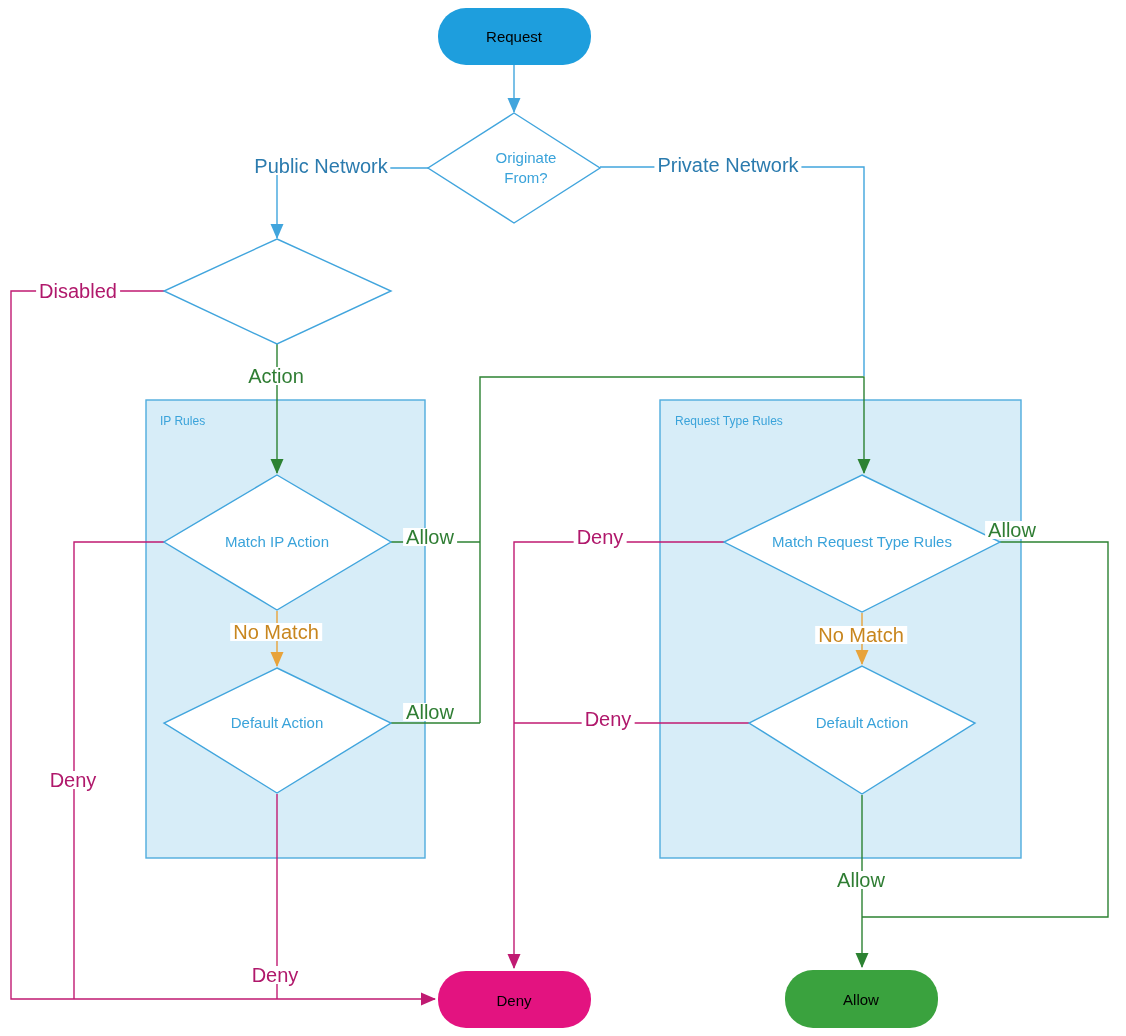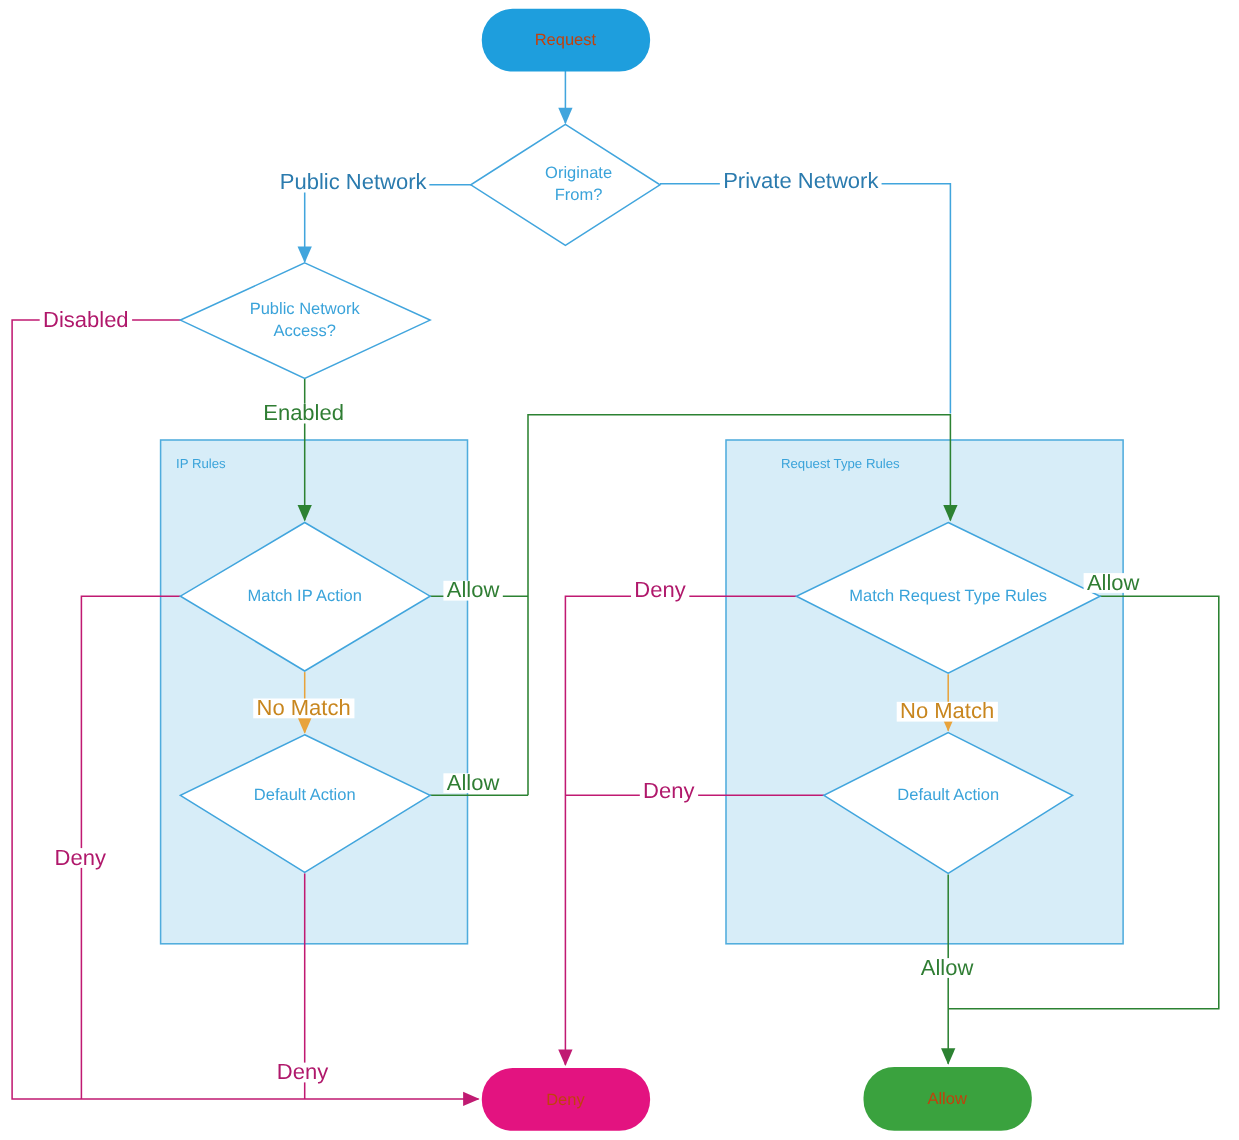--- a/index.html
+++ b/index.html
@@ -26,29 +26,29 @@
     font-size:20px;line-height:18px;white-space:nowrap;
     background:#fff;padding:0 3px;
   }
   .dlbl{
     position:absolute;transform:translate(-50%,-50%);
     font-size:15px;line-height:20px;text-align:center;
     color:var(--blue_text);white-space:normal;
   }
   .plbl{
     position:absolute;transform:translate(-50%,-50%);
-    font-size:15px;color:#c2410c;white-space:nowrap;
+    font-size:15px;color:#000000;white-space:nowrap;
   }
   .glbl{
     position:absolute;font-size:12px;color:var(--blue_text);white-space:nowrap;
   }
   .c-darkblue{color:var(--blue_dark_text);}
   .c-green{color:var(--green_text);}
   .c-magenta{color:var(--magenta_text);}
-  .c-orange{color:var(--orange_text);margin-top:12px;}
+  .c-orange{color:var(--orange_text);}
 </style>
 </head>
 <body>
 
 <div class="canvas">
 
   <svg width="1126" height="1036" viewBox="0 0 1126 1036">
     <defs>
       <marker id="m-blue" markerUnits="userSpaceOnUse" markerWidth="18" markerHeight="16" refX="15" refY="7" orient="auto">
         <path d="M1,0.5 L16,7 L1,13.5 Z" style="fill:var(--blue_line)"></path>
@@ -90,34 +90,33 @@
     <polygon class="diamond" points="277,475 391,542 277,610 164,542"></polygon>
     <polygon class="diamond" points="277,668 391,723 277,793 164,723"></polygon>
     <polygon class="diamond" points="862,475 1000,542 862,612 724,542"></polygon>
     <polygon class="diamond" points="862,666 975,723 862,794 749,723"></polygon>
     <rect class="pill-magenta" x="438" y="971" width="153" height="57" rx="28" ry="28"></rect>
     <rect class="pill-green" x="785" y="970" width="153" height="58" rx="28" ry="28"></rect>
   </svg>
 
   <div class="plbl" style="left:514px;top:36px">Request</div>
   <div class="dlbl" style="left:526px;top:168px;width:92px">Originate From?</div>
-  <div class="dlbl" style="left:277px;top:291px;width:160px">Public Network Access?</div>
   <div class="glbl" style="left:160px;top:414px">IP Rules</div>
   <div class="dlbl" style="left:277px;top:542px">Match IP Action</div>
   <div class="dlbl" style="left:277px;top:723px">Default Action</div>
-  <div class="glbl" style="left:710px;top:414px">Request Type Rules</div>
+  <div class="glbl" style="left:675px;top:414px">Request Type Rules</div>
   <div class="dlbl" style="left:862px;top:542px">Match Request Type Rules</div>
   <div class="dlbl" style="left:862px;top:723px">Default Action</div>
   <div class="plbl" style="left:514px;top:1000px">Deny</div>
   <div class="plbl" style="left:861px;top:999px">Allow</div>
 
   <div class="lbl c-darkblue" style="left:321px;top:166px">Public Network</div>
   <div class="lbl c-darkblue" style="left:728px;top:165px">Private Network</div>
   <div class="lbl c-magenta" style="left:78px;top:291px">Disabled</div>
-  <div class="lbl c-green" style="left:276px;top:376px">Enabled</div>
+  <div class="lbl c-green" style="left:276px;top:376px">Action</div>
   <div class="lbl c-green" style="left:430px;top:537px">Allow</div>
   <div class="lbl c-orange" style="left:276px;top:632px">No Match</div>
   <div class="lbl c-magenta" style="left:73px;top:780px">Deny</div>
   <div class="lbl c-green" style="left:430px;top:712px">Allow</div>
   <div class="lbl c-magenta" style="left:275px;top:975px">Deny</div>
   <div class="lbl c-magenta" style="left:600px;top:537px">Deny</div>
   <div class="lbl c-green" style="left:1012px;top:530px">Allow</div>
   <div class="lbl c-orange" style="left:861px;top:635px">No Match</div>
   <div class="lbl c-magenta" style="left:608px;top:719px">Deny</div>
   <div class="lbl c-green" style="left:861px;top:880px">Allow</div>

